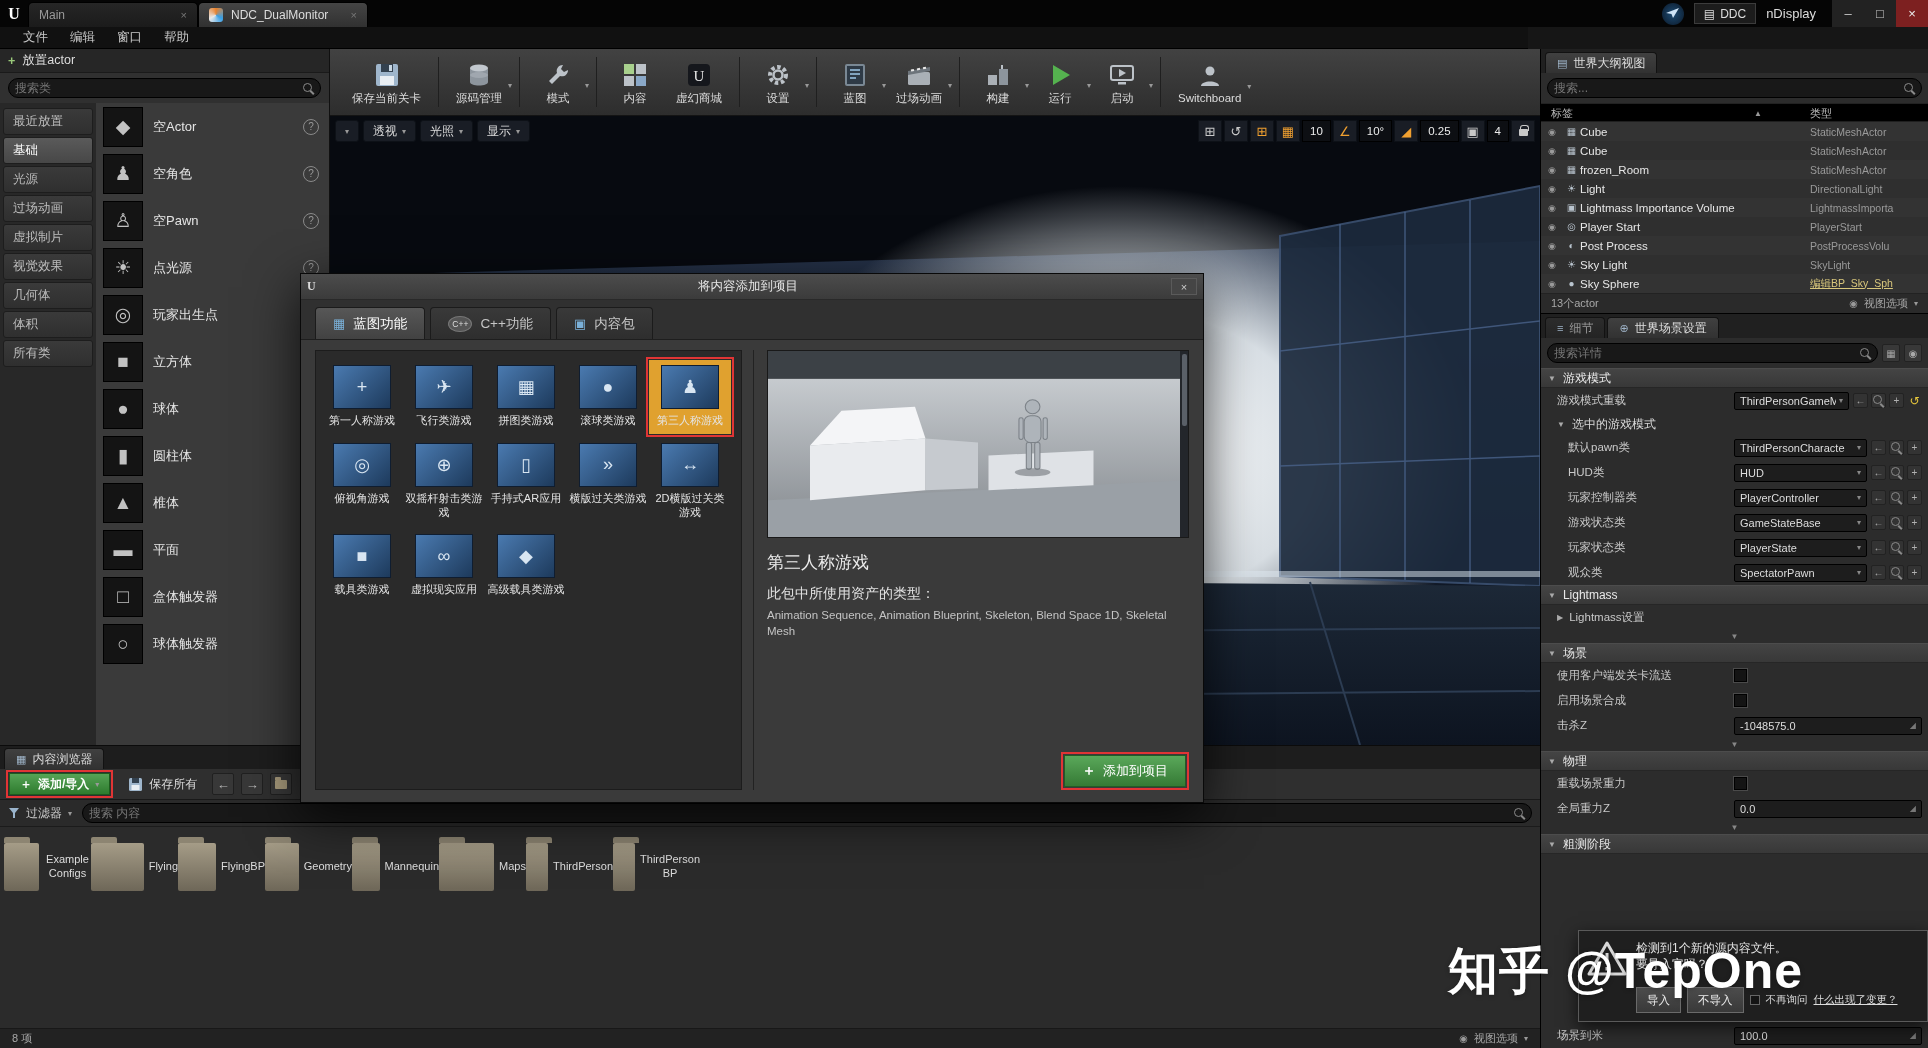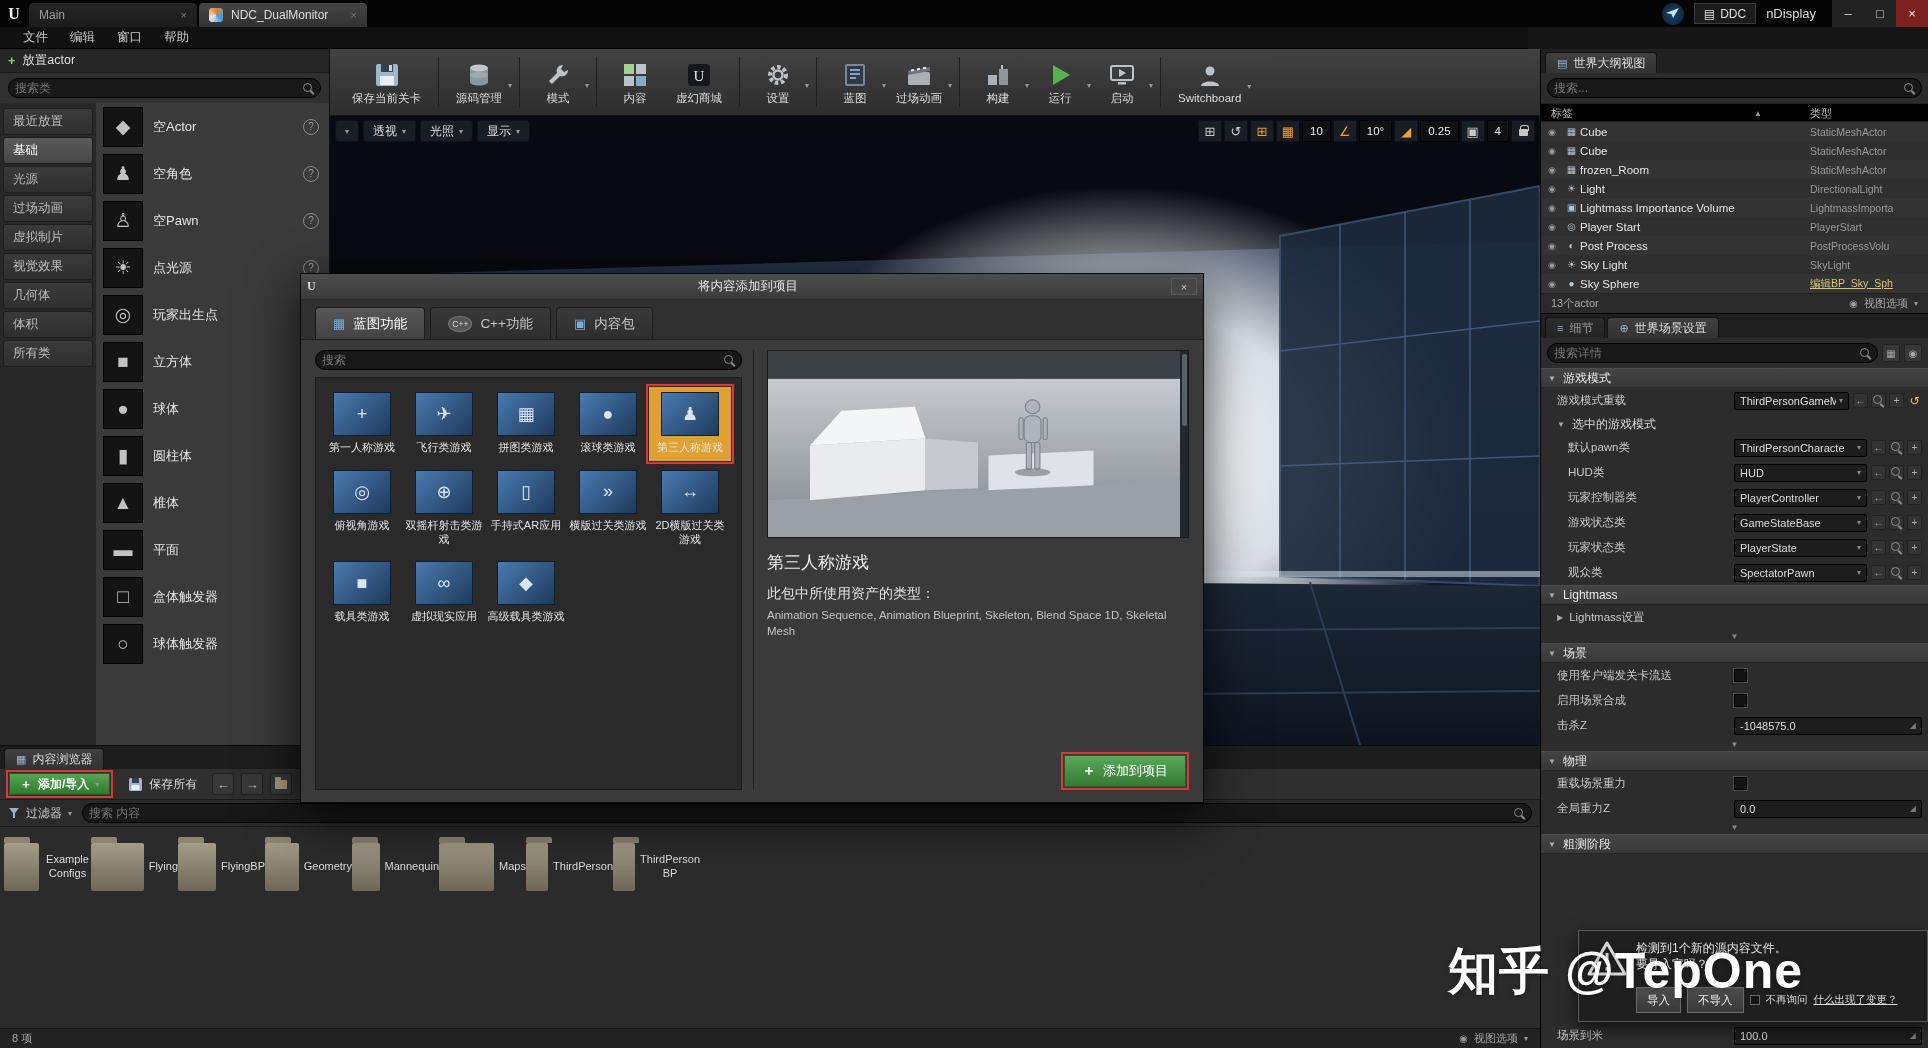--- a/index.html
+++ b/index.html
@@ -921,24 +921,20 @@
         <span class="dlg-tab-ic cpp">C++</span>
         <span>C++功能</span>
       </div>
       <div class="dlg-tab">
         <span class="dlg-tab-ic">▣</span>
         <span>内容包</span>
       </div>
     </div>
     <div class="dlg-body">
       <div class="dlg-left">
-        <div class="dlg-search search-box">
-          <input placeholder="搜索" style="">
-          <span class="mag"></span>
-        </div>
         <div class="tmpl-grid">
             <div class="tmpl-cell">
               <div class="tmpl-thumb">+</div>
               <div class="tmpl-label">第一人称游戏</div>
             </div>
             <div class="tmpl-cell">
               <div class="tmpl-thumb">✈</div>
               <div class="tmpl-label">飞行类游戏</div>
             </div>
             <div class="tmpl-cell">

